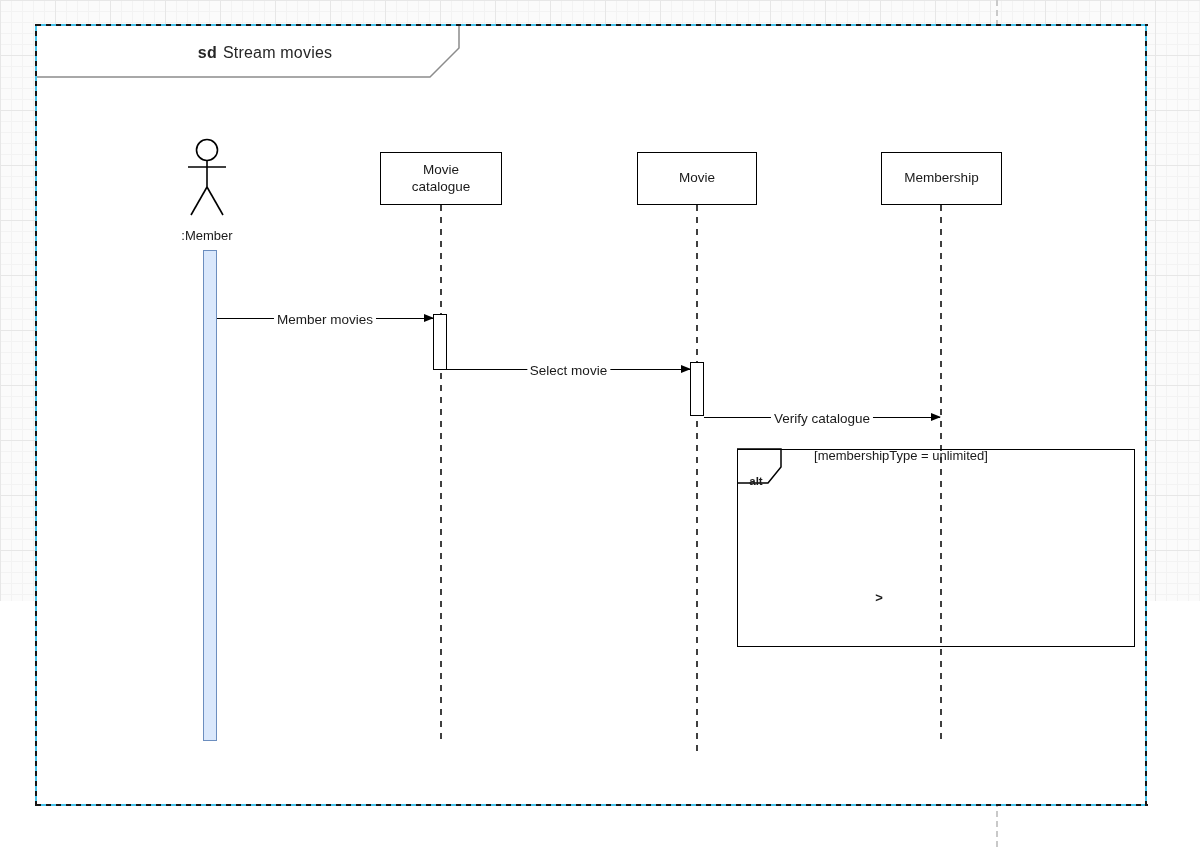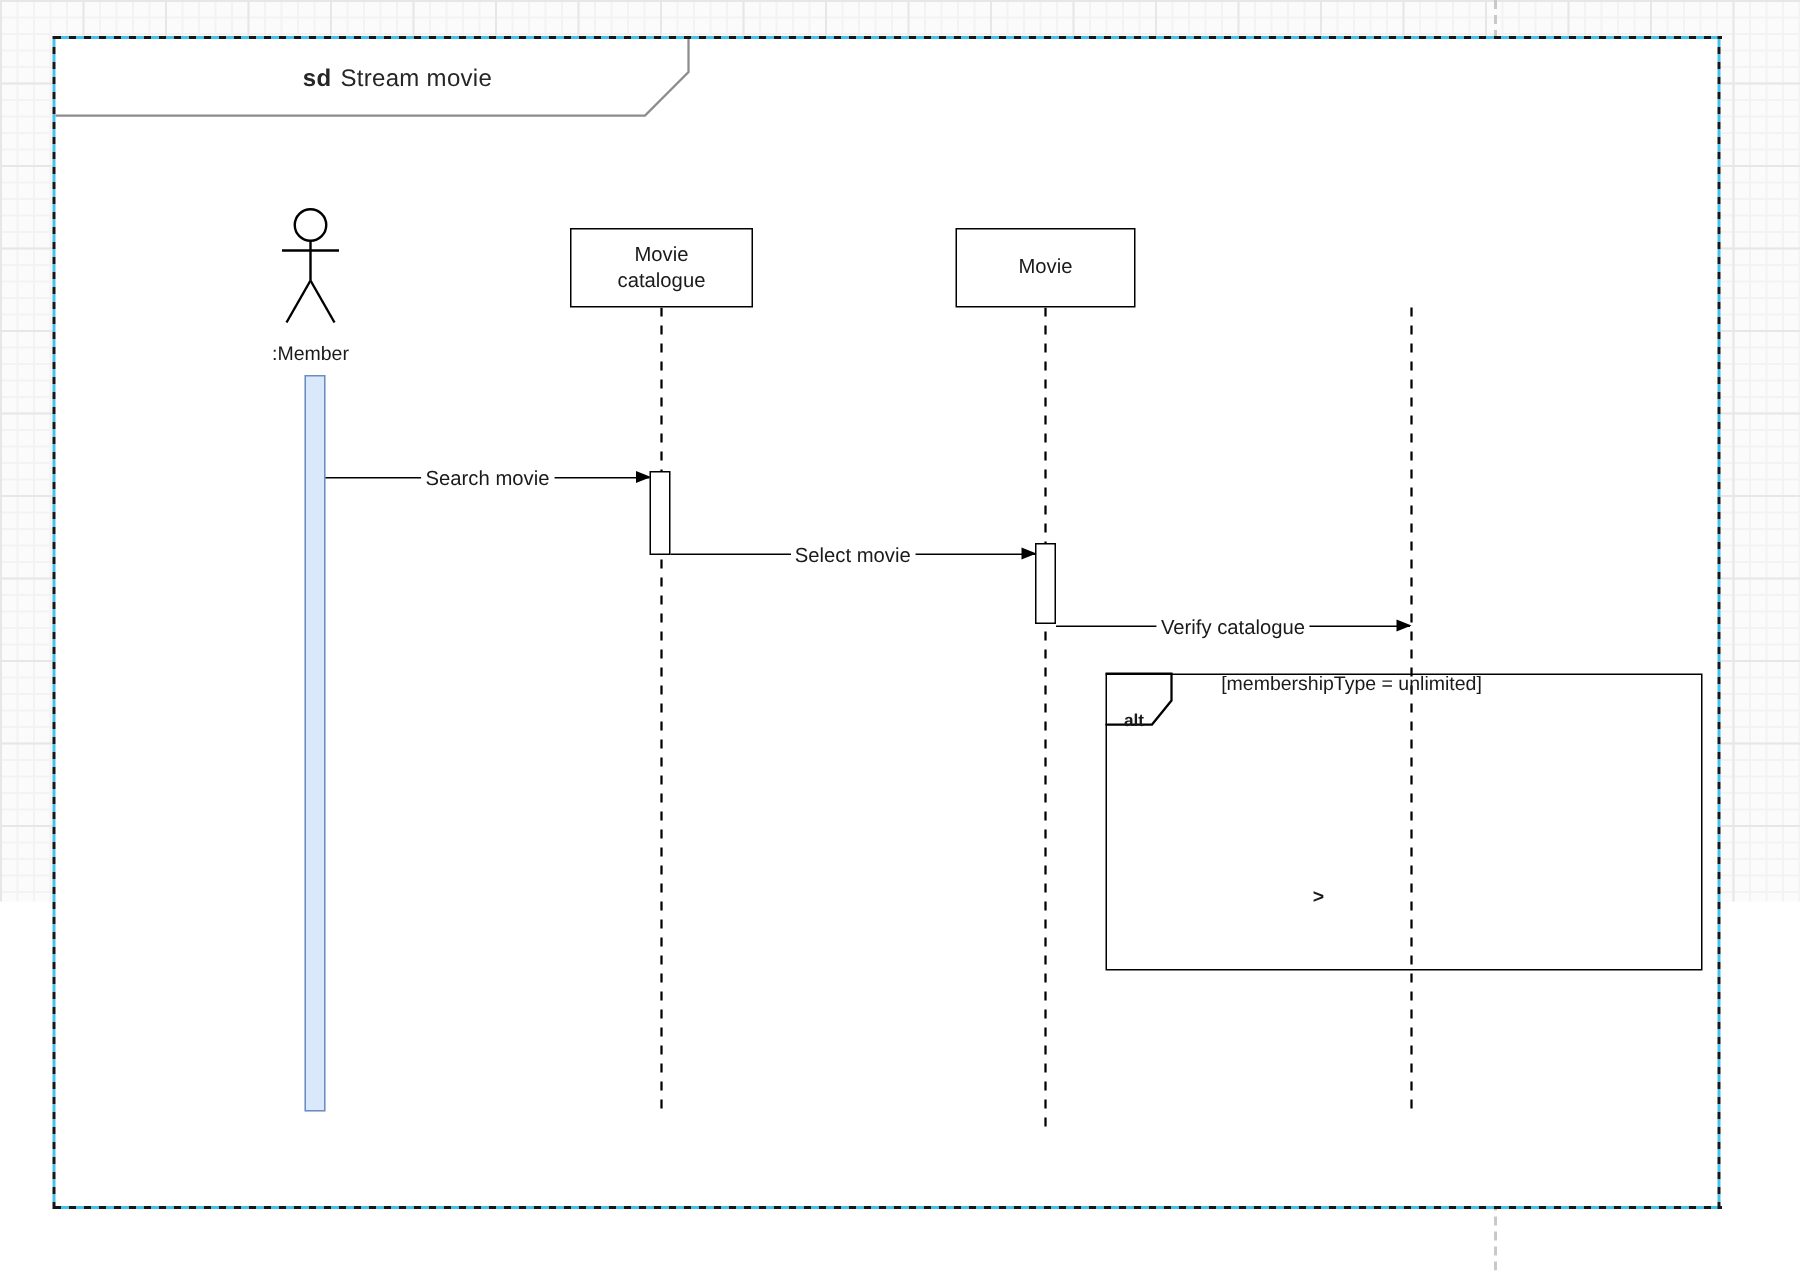--- a/index.html
+++ b/index.html
@@ -128,39 +128,42 @@
       <line x1="188" y1="167" x2="226" y2="167"></line>
       <line x1="207" y1="187" x2="191" y2="215"></line>
       <line x1="207" y1="187" x2="223" y2="215"></line>
     </g>
 
     <path d="M 737 449 L 781 449 L 781 467 L 768 483 L 737 483" fill="#ffffff" stroke="#000" stroke-width="1.5"></path>
   </svg>
 
   <div class="frame-title">
     <span class="kw">sd</span>
-    <span>Stream movie</span>
+    <span>Stream movies</span>
   </div>
 
   <div class="actor-label">:Member</div>
 
   <div class="head-box head-mc">
     <span>Movie
 catalogue</span>
   </div>
   <div class="head-box head-movie">
     <span>Movie</span>
   </div>
+  <div class="head-box head-membership">
+    <span>Membership</span>
+  </div>
 
   <div class="activation act-member"></div>
   <div class="activation act-mc"></div>
   <div class="activation act-movie"></div>
 
   <div class="message msg-1">
-    <span class="msg-label">Search movie</span>
+    <span class="msg-label">Member movies</span>
   </div>
   <div class="message msg-2">
     <span class="msg-label">Select movie</span>
   </div>
   <div class="message msg-3">
     <span class="msg-label">Verify catalogue</span>
   </div>
 
   <div class="alt-box"></div>
   <div class="alt-operator">alt</div>

